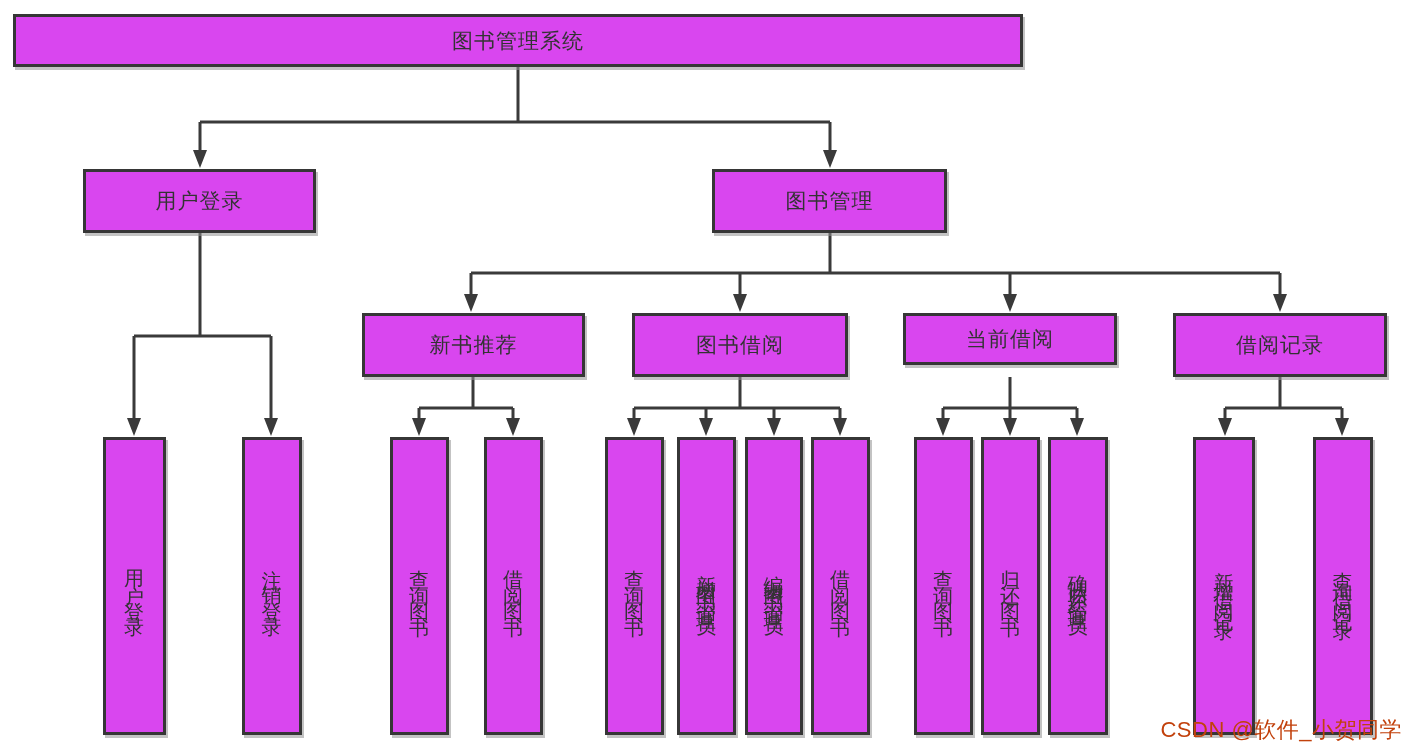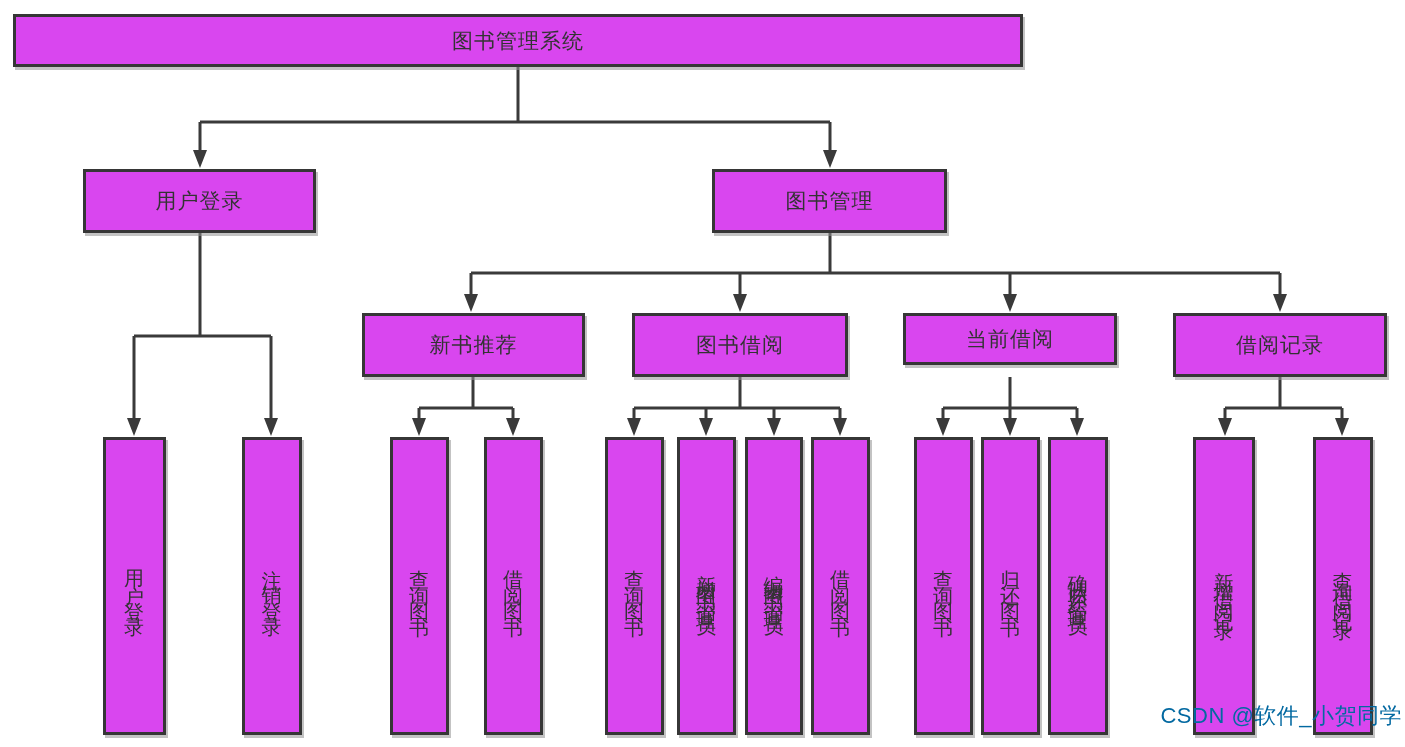--- a/index.html
+++ b/index.html
@@ -40,23 +40,23 @@
   .vnode .vlabel {
     writing-mode: vertical-lr;
     text-orientation: mixed;
     font-size: 20px;
     line-height: 1;
     white-space: nowrap;
   }
   .watermark {
     position: absolute;
     right: 3px;
-    bottom: 16px;
+    bottom: 2px;
     font-size: 22px;
-    color: #0369a1;
+    color: #c2410c;
     letter-spacing: 0.5px;
     z-index: 2;
   }
 </style>
 </head>
 <body>
 
 <div id="stage">
 
   <svg id="connectors" width="1405" height="747" viewBox="0 0 1405 747">

